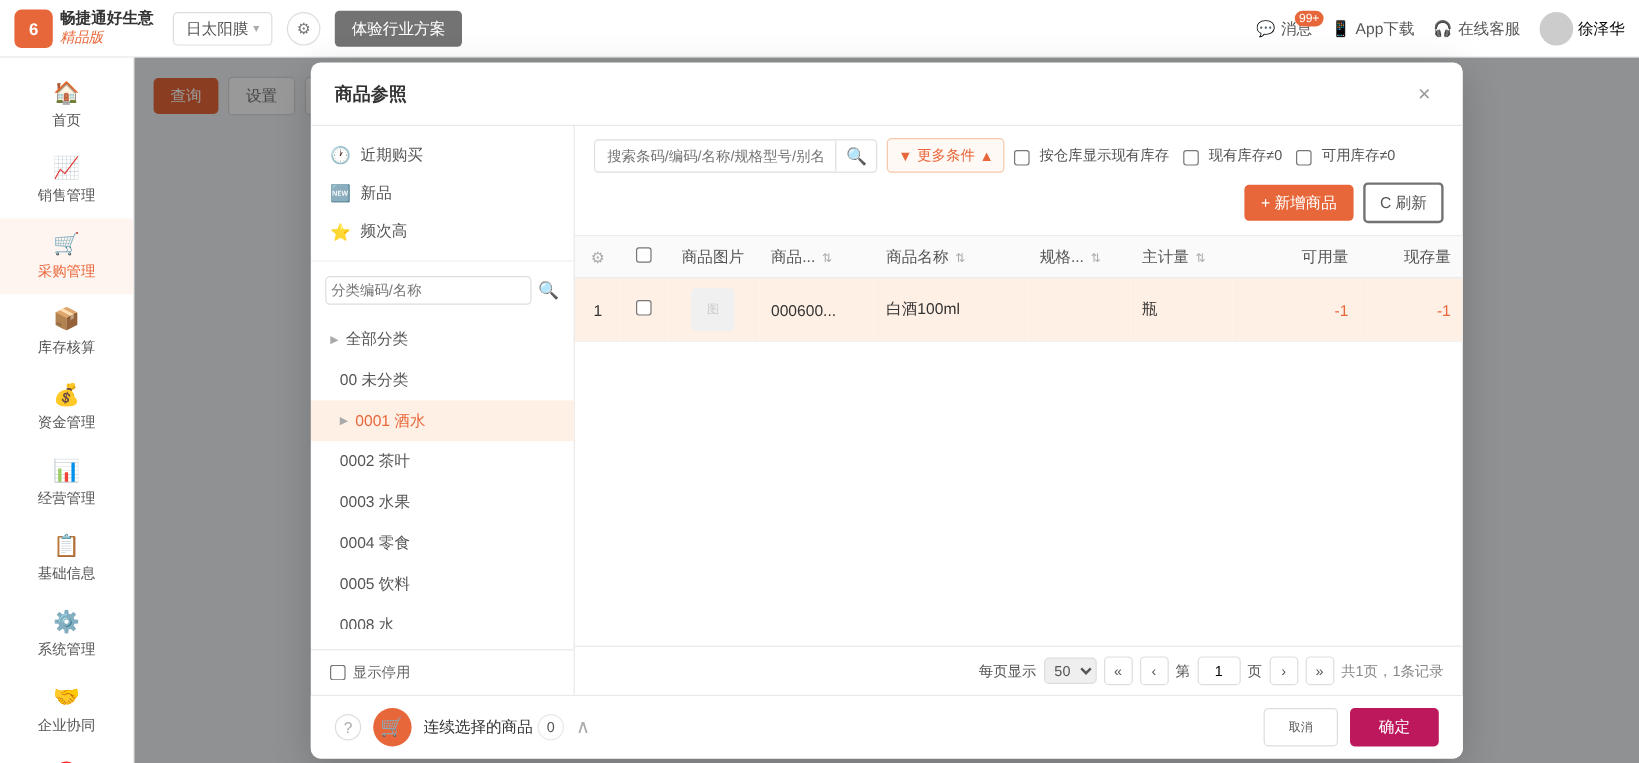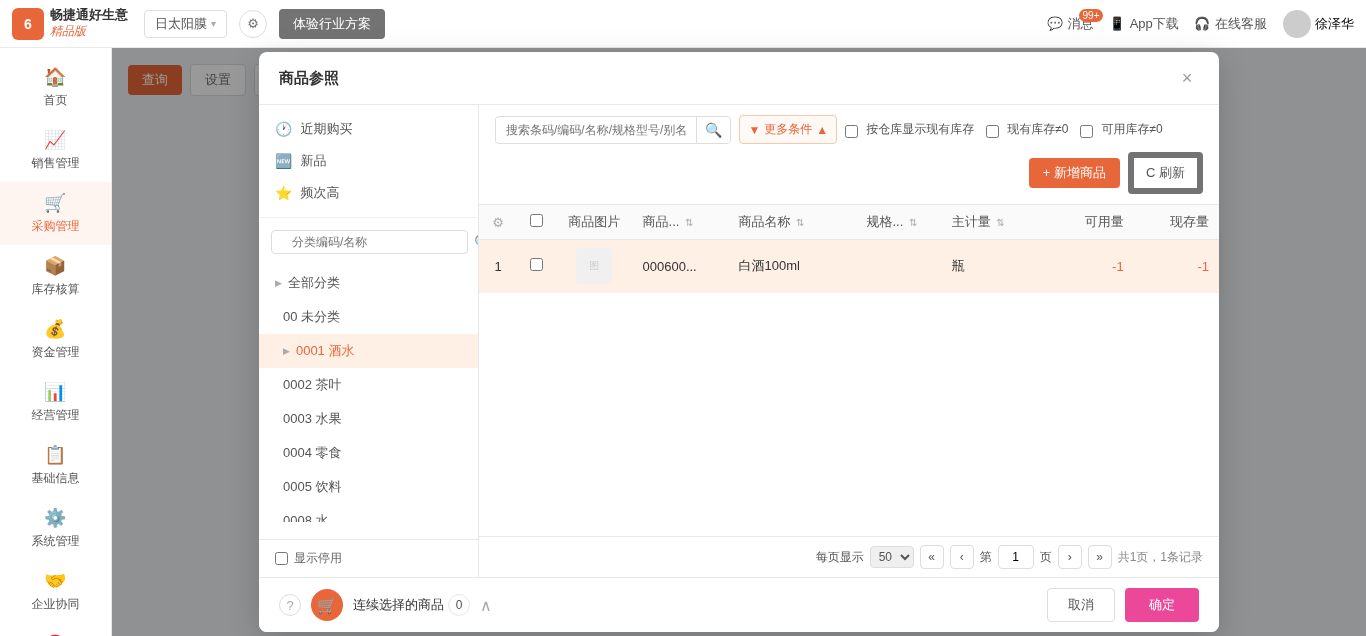--- a/index.html
+++ b/index.html
@@ -131,21 +131,21 @@
       padding: 7px 16px; cursor: pointer; color: #555; font-size: 13px;
     }
     .recent-item .ri-icon { font-size: 14px; color: #aaa; }
 
     .search-bar {
       display: flex; align-items: center;
       padding: 8px 12px; gap: 6px;
     }
     .search-input {
       flex: 1; border: 1px solid #ddd; border-radius: 4px;
-      padding: 4px 20px; font-size: 12px; color: #555; outline: none;
+      padding: 4px 4px; font-size: 12px; color: #555; outline: none;
     }
     .search-btn { color: #e8673a; cursor: pointer; font-size: 14px; }
 
     .category-tree { flex: 1; overflow-y: auto; padding: 4px 0; }
     .cat-item {
       padding: 8px 16px; cursor: pointer; color: #555; font-size: 13px;
       display: flex; align-items: center; gap: 6px;
     }
     .cat-item.active { background: #fff0e6; color: #e8673a; font-weight: 500; }
     .cat-item .arrow { font-size: 9px; color: #aaa; }
@@ -187,21 +187,21 @@
     .checkbox-label { display: flex; align-items: flex-end; gap: 8px; color: #555; cursor: pointer; }
     .checkbox-label input { cursor: pointer; }
 
     .btn-add {
       margin-left: auto;
       background: #e8673a; color: #fff; border: none;
       padding: 6px 14px; border-radius: 4px; cursor: pointer;
       font-size: 13px; display: flex; align-items: center; gap: 4px;
     }
     .btn-refresh {
-      border: 6px solid #737373; background: #fff; color: #555;
+      border: 2px solid #737373; background: #fff; color: #555;
       padding: 6px 12px; border-radius: 4px; cursor: pointer;
       font-size: 13px; display: flex; align-items: center; gap: 4px;
     }
 
     
     .table-container { flex: 1; overflow: auto; }
     table { width: 100%; border-collapse: collapse; font-size: 13px; }
     thead tr { background: #fafafa; border-bottom: 1px solid #e8e8e8; }
     thead th {
       padding: 8px 10px; text-align: left; font-weight: 500; color: #555;
@@ -270,24 +270,24 @@
     .cart-label { font-size: 13px; color: #333; display: flex; align-items: center; gap: 4px; }
     .cart-count {
       width: 22px; height: 22px; border: 1px solid #e8e8e8; border-radius: 50%;
       display: flex; align-items: center; justify-content: center;
       font-size: 12px; color: #555;
     }
     .collapse-footer { color: #aaa; cursor: pointer; font-size: 16px; }
     .footer-right { margin-left: auto; display: flex; gap: 10px; }
     .btn-cancel {
       border: 1px solid #ddd; background: #fff; color: #555;
-      padding: 7px 20px; border-radius: 4px; cursor: pointer; font-size: 13px;
+      padding: 7px 20px; border-radius: 4px; cursor: pointer; font-size: 10px;
     }
     .btn-confirm {
-      background: #ec4899; color: #fff; border: none;
+      background: #be185d; color: #fff; border: none;
       padding: 7px 24px; border-radius: 4px; cursor: pointer; font-size: 13px;
     }
 
     
     .bg-content {
       position: absolute; top: 0; left: 0; right: 0; bottom: 0;
       padding: 16px; display: flex; flex-direction: column; gap: 12px;
     }
     .bg-toolbar {
       display: flex; gap: 8px; align-items: center;

